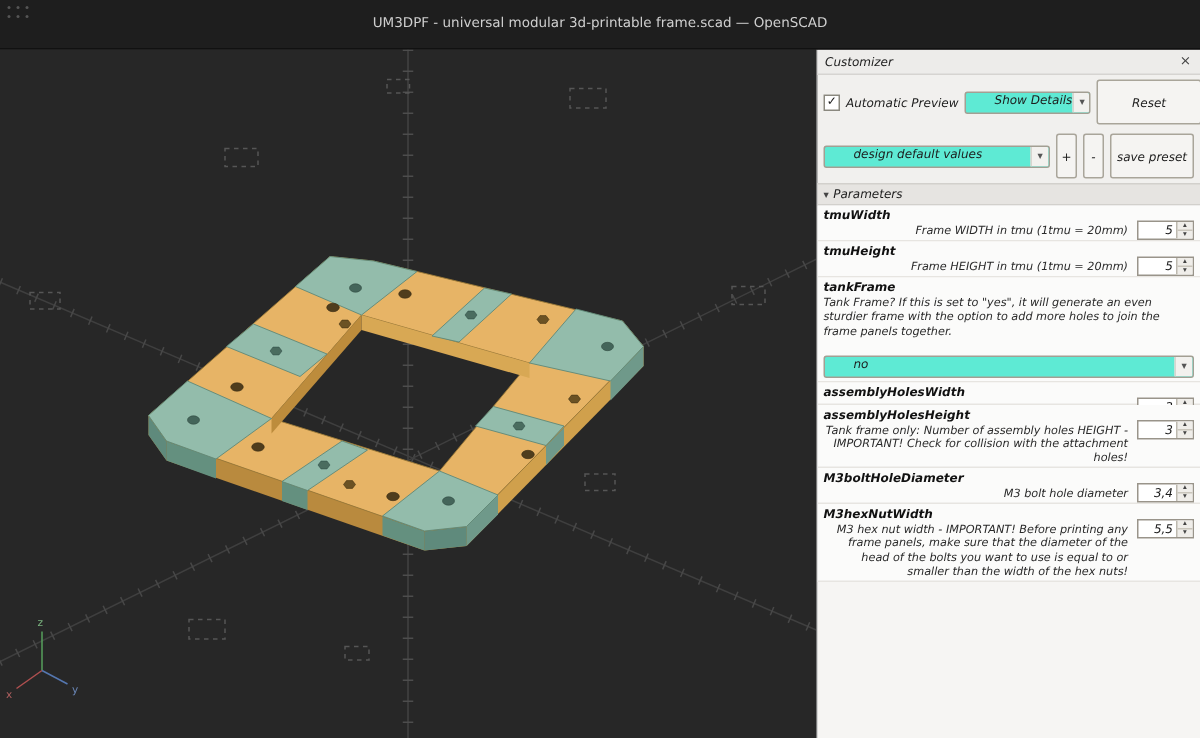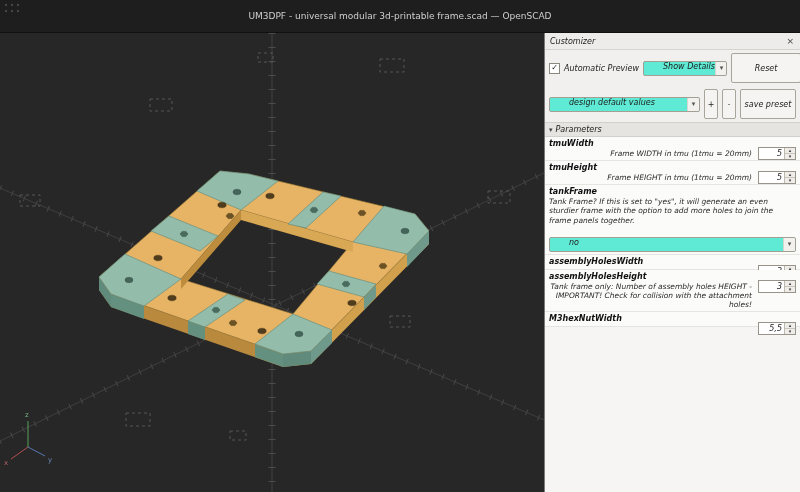--- a/index.html
+++ b/index.html
@@ -303,23 +303,35 @@
         <div class="param-desc">Tank frame only: Number of assembly holes HEIGHT - IMPORTANT! Check for collision with the attachment holes!</div>
         <div class="spinbox">
           <span class="spin-value">3</span>
           <span class="spin-arrows">
             <span class="spin-up">▴</span>
             <span class="spin-down">▾</span>
           </span>
         </div>
       </div>
 
+      <div class="param has-spin">
+        <div class="param-name">M3boltHoleDiameter</div>
+        <div class="param-desc">M3 bolt hole diameter</div>
+        <div class="spinbox">
+          <span class="spin-value">3,4</span>
+          <span class="spin-arrows">
+            <span class="spin-up">▴</span>
+            <span class="spin-down">▾</span>
+          </span>
+        </div>
+      </div>
 
       <div class="param has-spin">
         <div class="param-name">M3hexNutWidth</div>
+        <div class="param-desc">M3 hex nut width - IMPORTANT! Before printing any frame panels, make sure that the diameter of the head of the bolts you want to use is equal to or smaller than the width of the hex nuts!</div>
         <div class="spinbox">
           <span class="spin-value">5,5</span>
           <span class="spin-arrows">
             <span class="spin-up">▴</span>
             <span class="spin-down">▾</span>
           </span>
         </div>
       </div>
 
     </div>

